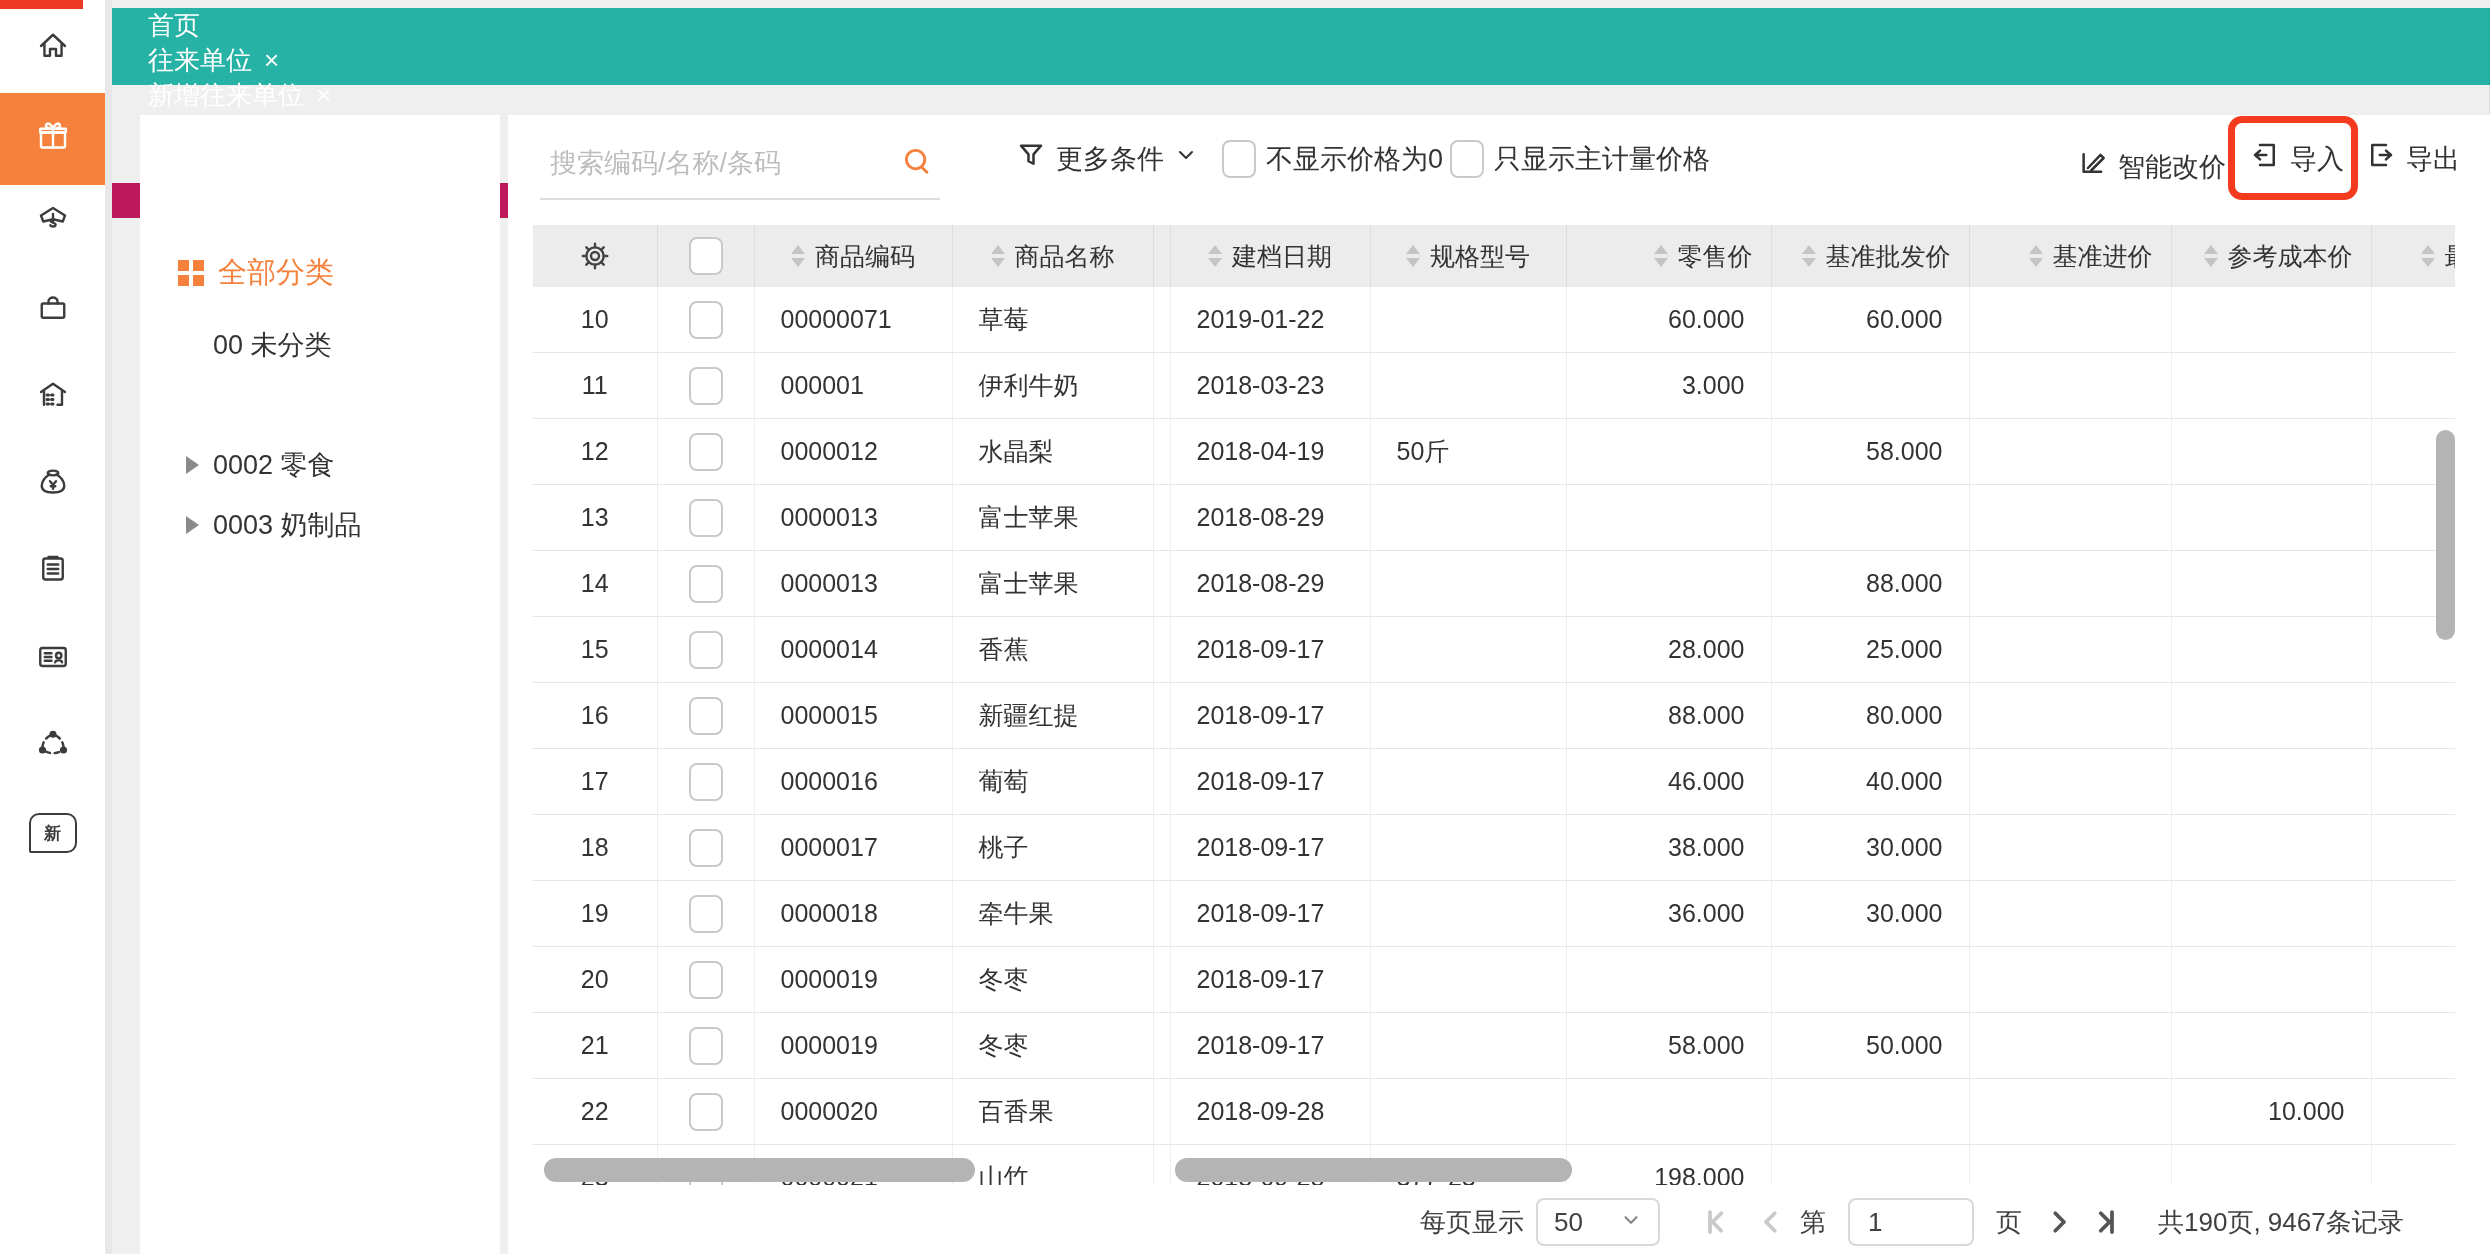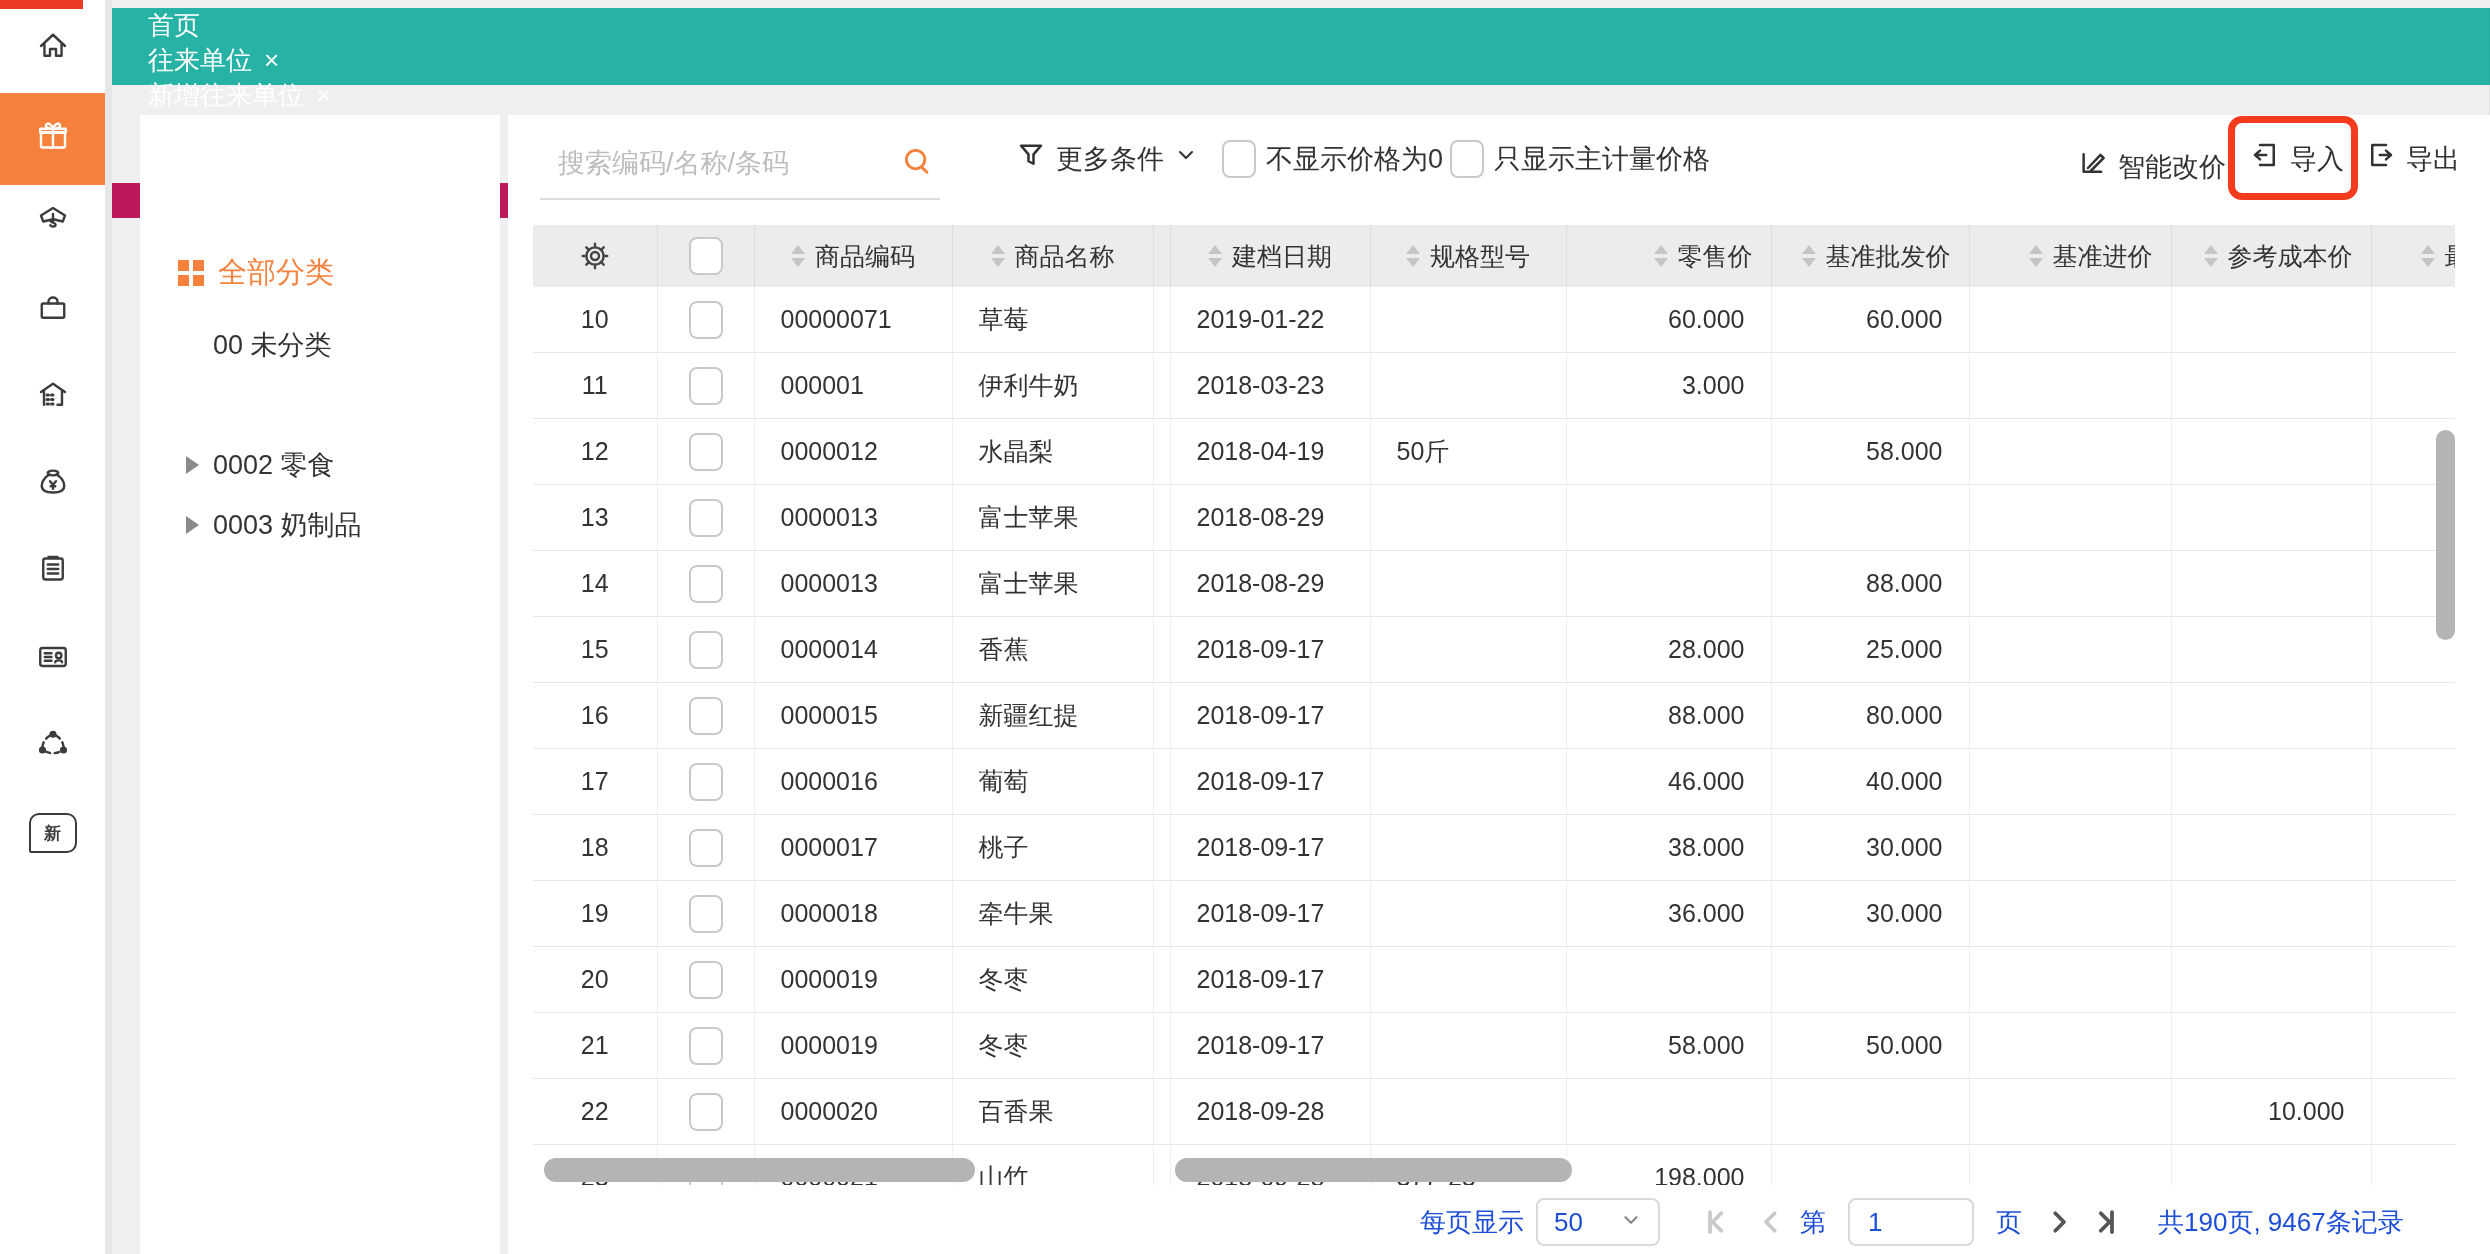--- a/index.html
+++ b/index.html
@@ -31,21 +31,21 @@
   .tri{width:0;height:0;border-top:9px solid transparent;border-bottom:9px solid transparent;border-left:13px solid #8a8a8a;margin:0 14px 0 46px;}
   .tri.none{border:none;width:13px;height:0;margin:0 14px 0 46px;}
   #edit-circle{position:absolute;left:384px;top:139px;width:48px;height:48px;border:3px solid #f5813d;border-radius:50%;display:flex;align-items:center;justify-content:center;}
   #collapse-btn{position:absolute;left:464px;top:132px;width:33px;height:58px;background:#efefef;border-radius:8px;display:flex;align-items:center;justify-content:center;color:#666;font-size:28px;}
 
   
   #maincard{left:508px;top:115px;width:1982px;height:1139px;background:#fff;}
 
   
   #search-box{left:540px;top:128px;width:400px;height:70px;border-bottom:2px solid #dcdcdc;display:flex;align-items:center;}
-  #search-box .ph{color:#bdbdbd;font-size:27px;margin-left:18px;flex:1;}
+  #search-box .ph{color:#bdbdbd;font-size:27px;margin-left:10px;flex:1;}
   .tool-group{display:flex;align-items:center;gap:10px;font-size:27px;color:#333;}
   .cb{width:30px;height:34px;border:2px solid #c9c9c9;border-radius:8px;background:#fff;}
   .btn-group{display:flex;align-items:center;gap:10px;font-size:27px;color:#333;}
   .btn-group svg,.tool-group svg{stroke:#333;fill:none;stroke-width:2;stroke-linecap:round;stroke-linejoin:round;}
   #import-highlight{left:2228px;top:116px;width:130px;height:84px;border:7px solid #f43b1e;border-radius:14px;box-sizing:border-box;}
 
   
   #grid-wrap{left:533px;top:225px;width:1922px;height:960px;overflow:hidden;}
   table{border-collapse:collapse;table-layout:fixed;width:1922px;}
   th,td{padding:0;font-weight:normal;font-size:25px;color:#333;overflow:hidden;white-space:nowrap;}
@@ -59,21 +59,21 @@
   .sort{display:inline-flex;flex-direction:column;gap:4px;}
   .sort .up{width:0;height:0;border-left:7px solid transparent;border-right:7px solid transparent;border-bottom:9px solid #c4c4c4;}
   .sort .dn{width:0;height:0;border-left:7px solid transparent;border-right:7px solid transparent;border-top:9px solid #c4c4c4;}
   .rowcb{margin:0 auto;}
 
   
   .hthumb{height:24px;background:#b4b4b4;border-radius:12px;top:1158px;}
   #vthumb{left:2436px;top:430px;width:19px;height:210px;background:#b4b4b4;border-radius:10px;}
 
   
-  .pag{top:1198px;height:48px;display:flex;align-items:center;font-size:26px;color:#1d4ed8;}
+  .pag{top:1198px;height:48px;display:flex;align-items:center;font-size:26px;color:#404040;}
   .pbox{border:2px solid #d9d9d9;border-radius:8px;background:#fff;display:flex;align-items:center;box-sizing:border-box;}
   .pager-ic svg{stroke:#555;fill:none;stroke-width:3;stroke-linecap:round;stroke-linejoin:round;}
   .pager-ic.dis svg{stroke:#c9c9c9;}
 </style>
 </head>
 <body>
 
 <div id="root">
 
   <div id="sidebar" class="abs">

